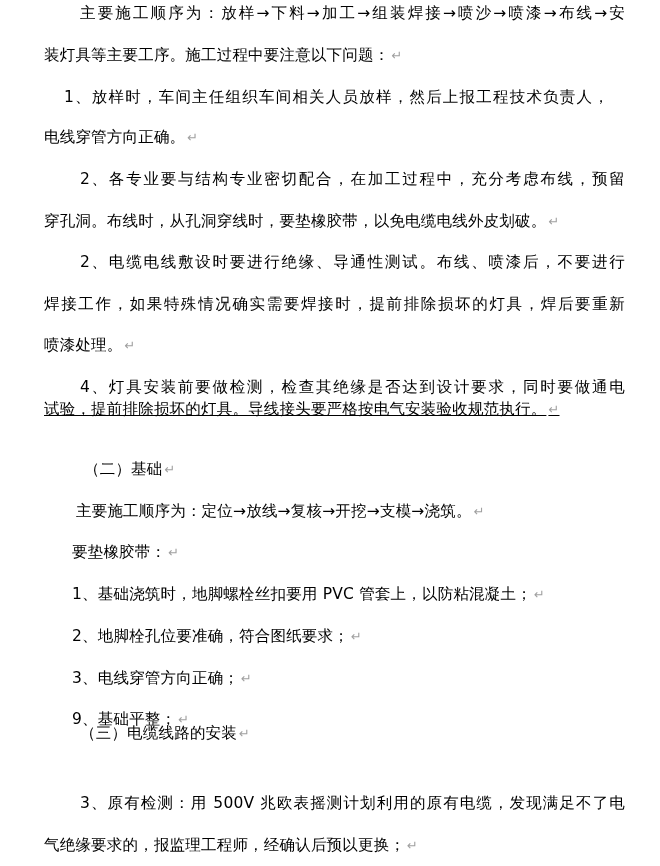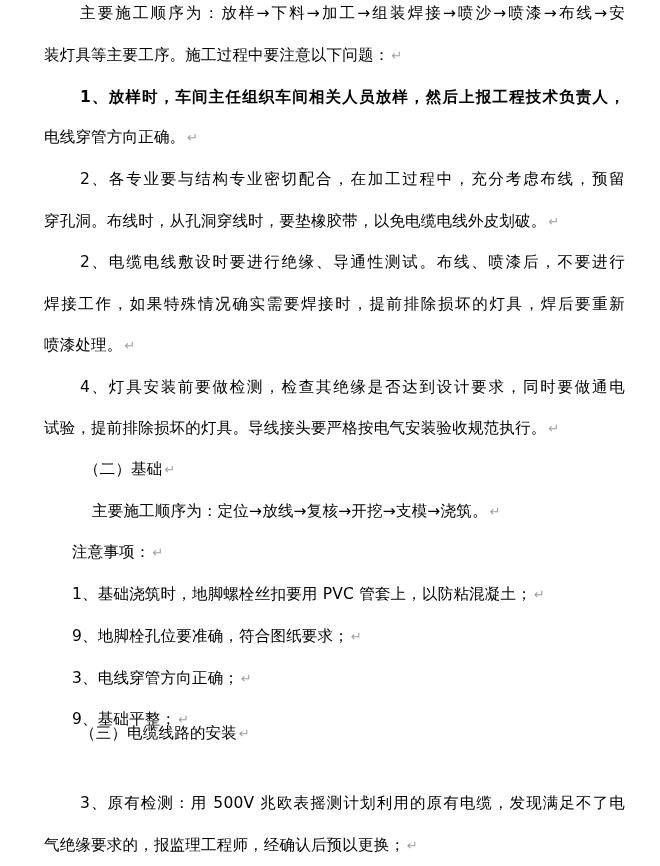--- a/index.html
+++ b/index.html
@@ -21,37 +21,37 @@
   .justify { width: 545px; text-align: justify; text-align-last: justify; }
   .justify-full { width: 581px; text-align: justify; text-align-last: justify; }
 </style>
 </head>
 <body>
 
 <div class="doc">
   <div class="line justify" style="left:80px; top:2px;"><span>主要施工顺序为：放样→下料→加工→组装焊接→喷沙→喷漆→布线→安</span></div>
   <div class="line" style="left:44px; top:44px;"><span>装灯具等主要工序。施工过程中要注意以下问题：</span><span class="pm">↵</span></div>
 
-  <div class="line justify" style="left:80px; top:86px;font-weight:bold;"><span>1、放样时，车间主任组织车间相关人员放样，然后上报工程技术负责人，</span></div>
+  <div class="line justify" style="left:64px; top:86px;"><span>1、放样时，车间主任组织车间相关人员放样，然后上报工程技术负责人，</span></div>
   <div class="line" style="left:44px; top:126px;"><span>电线穿管方向正确。</span><span class="pm">↵</span></div>
 
   <div class="line justify" style="left:80px; top:168px;"><span>2、各专业要与结构专业密切配合，在加工过程中，充分考虑布线，预留</span></div>
   <div class="line" style="left:44px; top:210px;"><span>穿孔洞。布线时，从孔洞穿线时，要垫橡胶带，以免电缆电线外皮划破。</span><span class="pm">↵</span></div>
 
   <div class="line justify" style="left:80px; top:251px;"><span>2、电缆电线敷设时要进行绝缘、导通性测试。布线、喷漆后，不要进行</span></div>
   <div class="line justify-full" style="left:44px; top:293px;"><span>焊接工作，如果特殊情况确实需要焊接时，提前排除损坏的灯具，焊后要重新</span></div>
   <div class="line" style="left:44px; top:334px;"><span>喷漆处理。</span><span class="pm">↵</span></div>
 
   <div class="line justify" style="left:80px; top:376px;"><span>4、灯具安装前要做检测，检查其绝缘是否达到设计要求，同时要做通电</span></div>
-  <div class="line" style="left:44px; top:417px;"><span>试验，提前排除损坏的灯具。导线接头要严格按电气安装验收规范执行。</span><span class="pm">↵</span></div>
+  <div class="line" style="left:44px; top:398px;text-decoration:underline;"><span>试验，提前排除损坏的灯具。导线接头要严格按电气安装验收规范执行。</span><span class="pm">↵</span></div>
 
   <div class="line" style="left:84px; top:458px;"><span>（二）基础</span><span class="pm">↵</span></div>
-  <div class="line" style="left:92px; top:500px;"><span>主要施工顺序为：定位→放线→复核→开挖→支模→浇筑。</span><span class="pm">↵</span></div>
-  <div class="line" style="left:72px; top:541px;"><span>注意事项：</span><span class="pm">↵</span></div>
+  <div class="line" style="left:76px; top:500px;"><span>主要施工顺序为：定位→放线→复核→开挖→支模→浇筑。</span><span class="pm">↵</span></div>
+  <div class="line" style="left:72px; top:541px;"><span>要垫橡胶带：</span><span class="pm">↵</span></div>
   <div class="line" style="left:72px; top:583px;"><span>1、基础浇筑时，地脚螺栓丝扣要用 PVC 管套上，以防粘混凝土；</span><span class="pm">↵</span></div>
-  <div class="line" style="left:72px; top:625px;"><span>9、地脚栓孔位要准确，符合图纸要求；</span><span class="pm">↵</span></div>
+  <div class="line" style="left:72px; top:625px;"><span>2、地脚栓孔位要准确，符合图纸要求；</span><span class="pm">↵</span></div>
   <div class="line" style="left:72px; top:667px;"><span>3、电线穿管方向正确；</span><span class="pm">↵</span></div>
   <div class="line" style="left:72px; top:708px;"><span>9、基础平整；</span><span class="pm">↵</span></div>
 
   <div class="line" style="left:80px; top:722px;"><span>（三）电缆线路的安装</span><span class="pm">↵</span></div>
   <div class="line justify" style="left:80px; top:792px;"><span>3、原有检测：用 500V 兆欧表摇测计划利用的原有电缆，发现满足不了电</span></div>
   <div class="line" style="left:44px; top:834px;"><span>气绝缘要求的，报监理工程师，经确认后预以更换；</span><span class="pm">↵</span></div>
 </div>
 
 </body></html>

